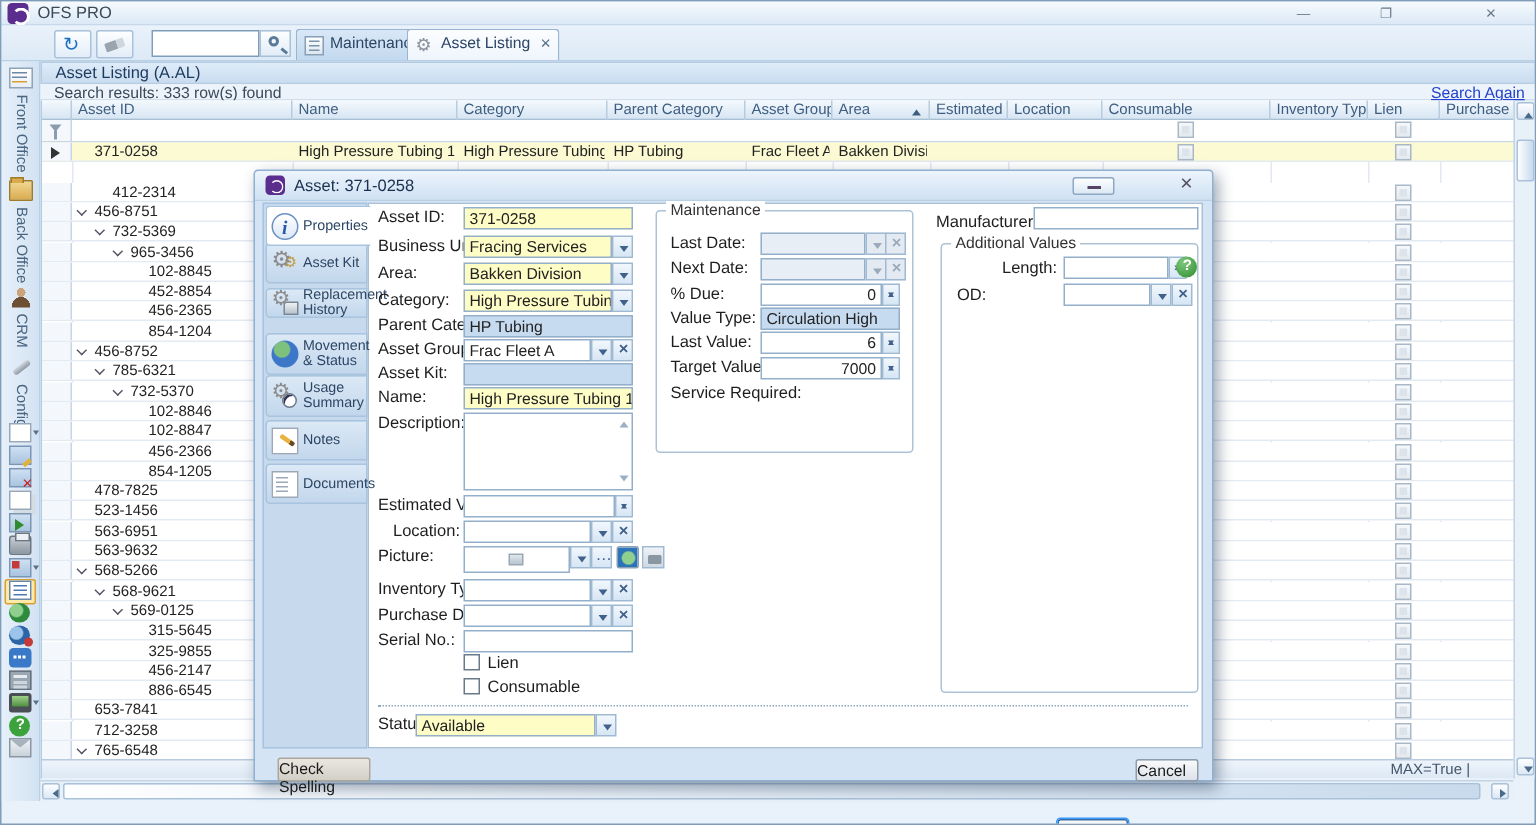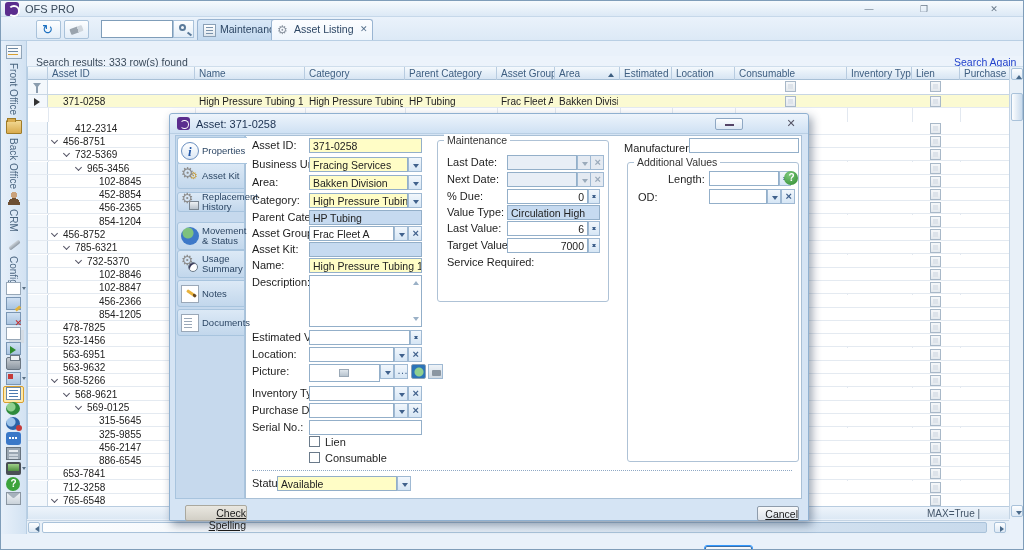--- a/index.html
+++ b/index.html
@@ -181,21 +181,21 @@
   .webbtn{position:absolute;width:15px;height:15px;border:1px solid #8aa0b6;border-radius:2px;
           background:radial-gradient(circle at 7px 7px,#8fd08f 0 4px,#2c74b8 5px 8px);}
   .cambtn{position:absolute;width:15px;height:15px;border:1px solid #9fb9d3;background:linear-gradient(#eef3f8,#cfd9e3);}
   .cambtn::after{content:"";position:absolute;left:3px;top:5px;width:9px;height:6px;background:#8a96a2;border-radius:1px;}
   .picthumb{position:absolute;width:10px;height:8px;background:linear-gradient(#dfe6ec,#b8c4cf);border:1px solid #9aa8b6;}
   .helpbadge{position:absolute;width:14px;height:14px;border-radius:50%;background:radial-gradient(circle at 5px 4px,#7cc87c,#2e8b2e);}
   .helpbadge::after{content:"?";position:absolute;left:4.5px;top:1px;color:#fff;font-size:10px;font-weight:bold;}
   .dcheck{position:absolute;width:11px;height:11px;border:1px solid #6a7a8a;background:#fff;}
   .dotted{position:absolute;border-top:1px dotted #8fa8c4;}
   .btn{position:absolute;border:1px solid #8e9cac;border-radius:2px;background:linear-gradient(#f8f9fa,#dde3ea);
-       font-size:10.5px;color:#1a1a1a;text-align:right;text-decoration:underline;}
+       font-size:10.5px;color:#1a1a1a;text-align:left;}
   .btn.focusring{outline:1px solid #3399ff;border-color:#3c6ea5;margin-top:40px;}
   .btn.beige{background:linear-gradient(#e9e7e0,#d2cfc6);border-color:#aaa89e;}
 </style>
 </head>
 <body>
 
 <div id="root">
 
   <div class="abs titlebar">
     <div class="abs appicon"></div>
@@ -275,20 +275,23 @@
         <div class="caret-sm" style="top: 6px;"></div>
       </div>
       <div class="abs" style="left: 0px; top: 435px; width: 26px; height: 15px;">
         <div class="abs si si-help" style="top: 1px;"></div>
       </div>
       <div class="abs" style="left: 0px; top: 450px; width: 26px; height: 15px;">
         <div class="abs si si-mail" style="top: 1px;"></div>
       </div>
     </div>
 
+  <div class="abs listbar">
+    <span>Asset Listing (A.AL)</span>
+  </div>
   <div class="abs resbar">
     <span>Search results: 333 row(s) found</span>
   </div>
   <a class="abs searchagain">Search Again</a>
 
   <div class="abs grid">
     <div class="abs ghead" id="ghead">
         <div class="abs hcell" style="left: 0px; width: 20px;"></div>
         <div class="abs hcell" style="left: 20px; width: 147px;">Asset ID</div>
         <div class="abs hcell" style="left: 167px; width: 110px;">Name</div>
@@ -618,21 +621,21 @@
         <div class="dbt xx" style="left: 238px; top: 112px;"></div>
         <div class="flabel" style="left: 82px; top: 129px;">Asset Kit:</div>
         <div class="fld blue" style="left: 139px; top: 128px; width: 113px;"></div>
         <div class="flabel" style="left: 82px; top: 145px;">Name:</div>
         <div class="fld yellow" style="left: 139px; top: 144px; width: 113px;">High Pressure Tubing 10K</div>
         <div class="flabel" style="left: 82px; top: 162px;">Description:</div>
         <div class="fld tscroll" style="left: 139px; top: 161px; width: 113px; height: 52px;"></div>
         <div class="flabel" style="left: 82px; top: 217px;">Estimated Value:</div>
         <div class="fld " style="left: 139px; top: 216px; width: 101px;"></div>
         <div class="spin" style="left: 240px; top: 216px;"></div>
-        <div class="flabel" style="left: 82px; top: 234px;">Location:</div>
+        <div class="flabel" style="left: 92px; top: 234px;">Location:</div>
         <div class="fld " style="left: 139px; top: 233px; width: 85px;"></div>
         <div class="dbt" style="left: 224px; top: 233px;">
           <span class="car"></span>
         </div>
         <div class="dbt xx" style="left: 238px; top: 233px;"></div>
         <div class="flabel" style="left: 82px; top: 251px;">Picture:</div>
         <div class="fld " style="left: 139px; top: 250px; width: 71px; height: 18px;"></div>
         <div class="picthumb" style="left: 169px; top: 255px;"></div>
         <div class="dbt" style="left: 210px; top: 250px;">
           <span class="car"></span>

